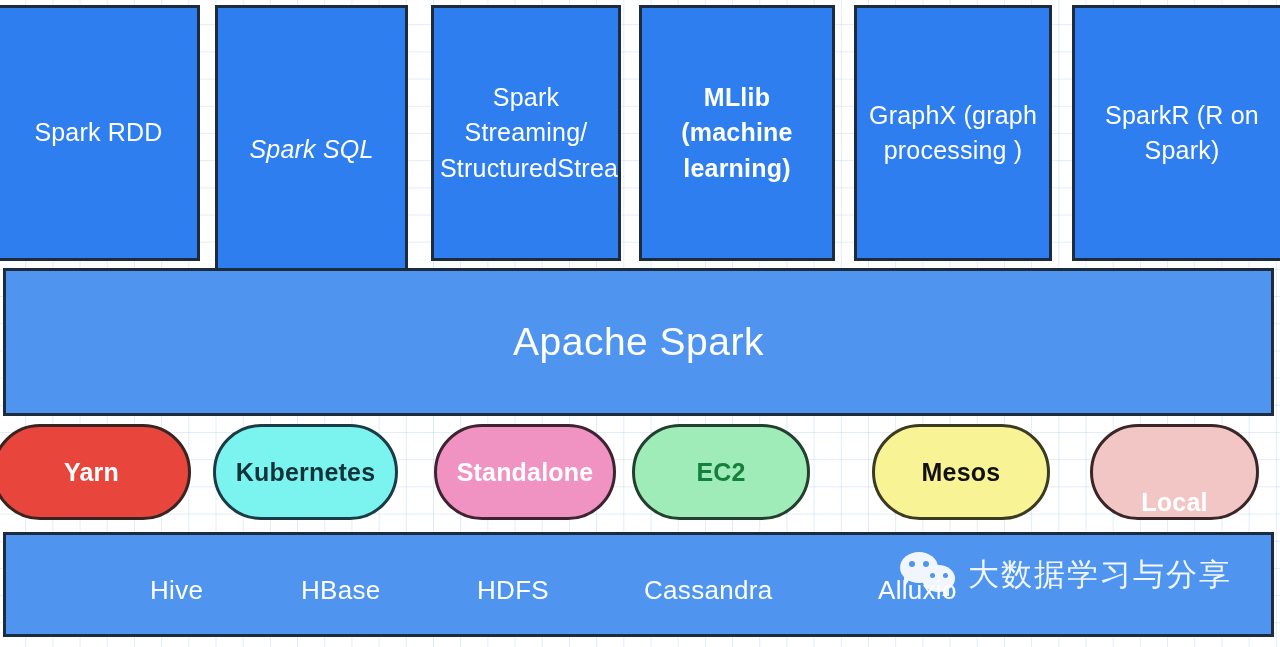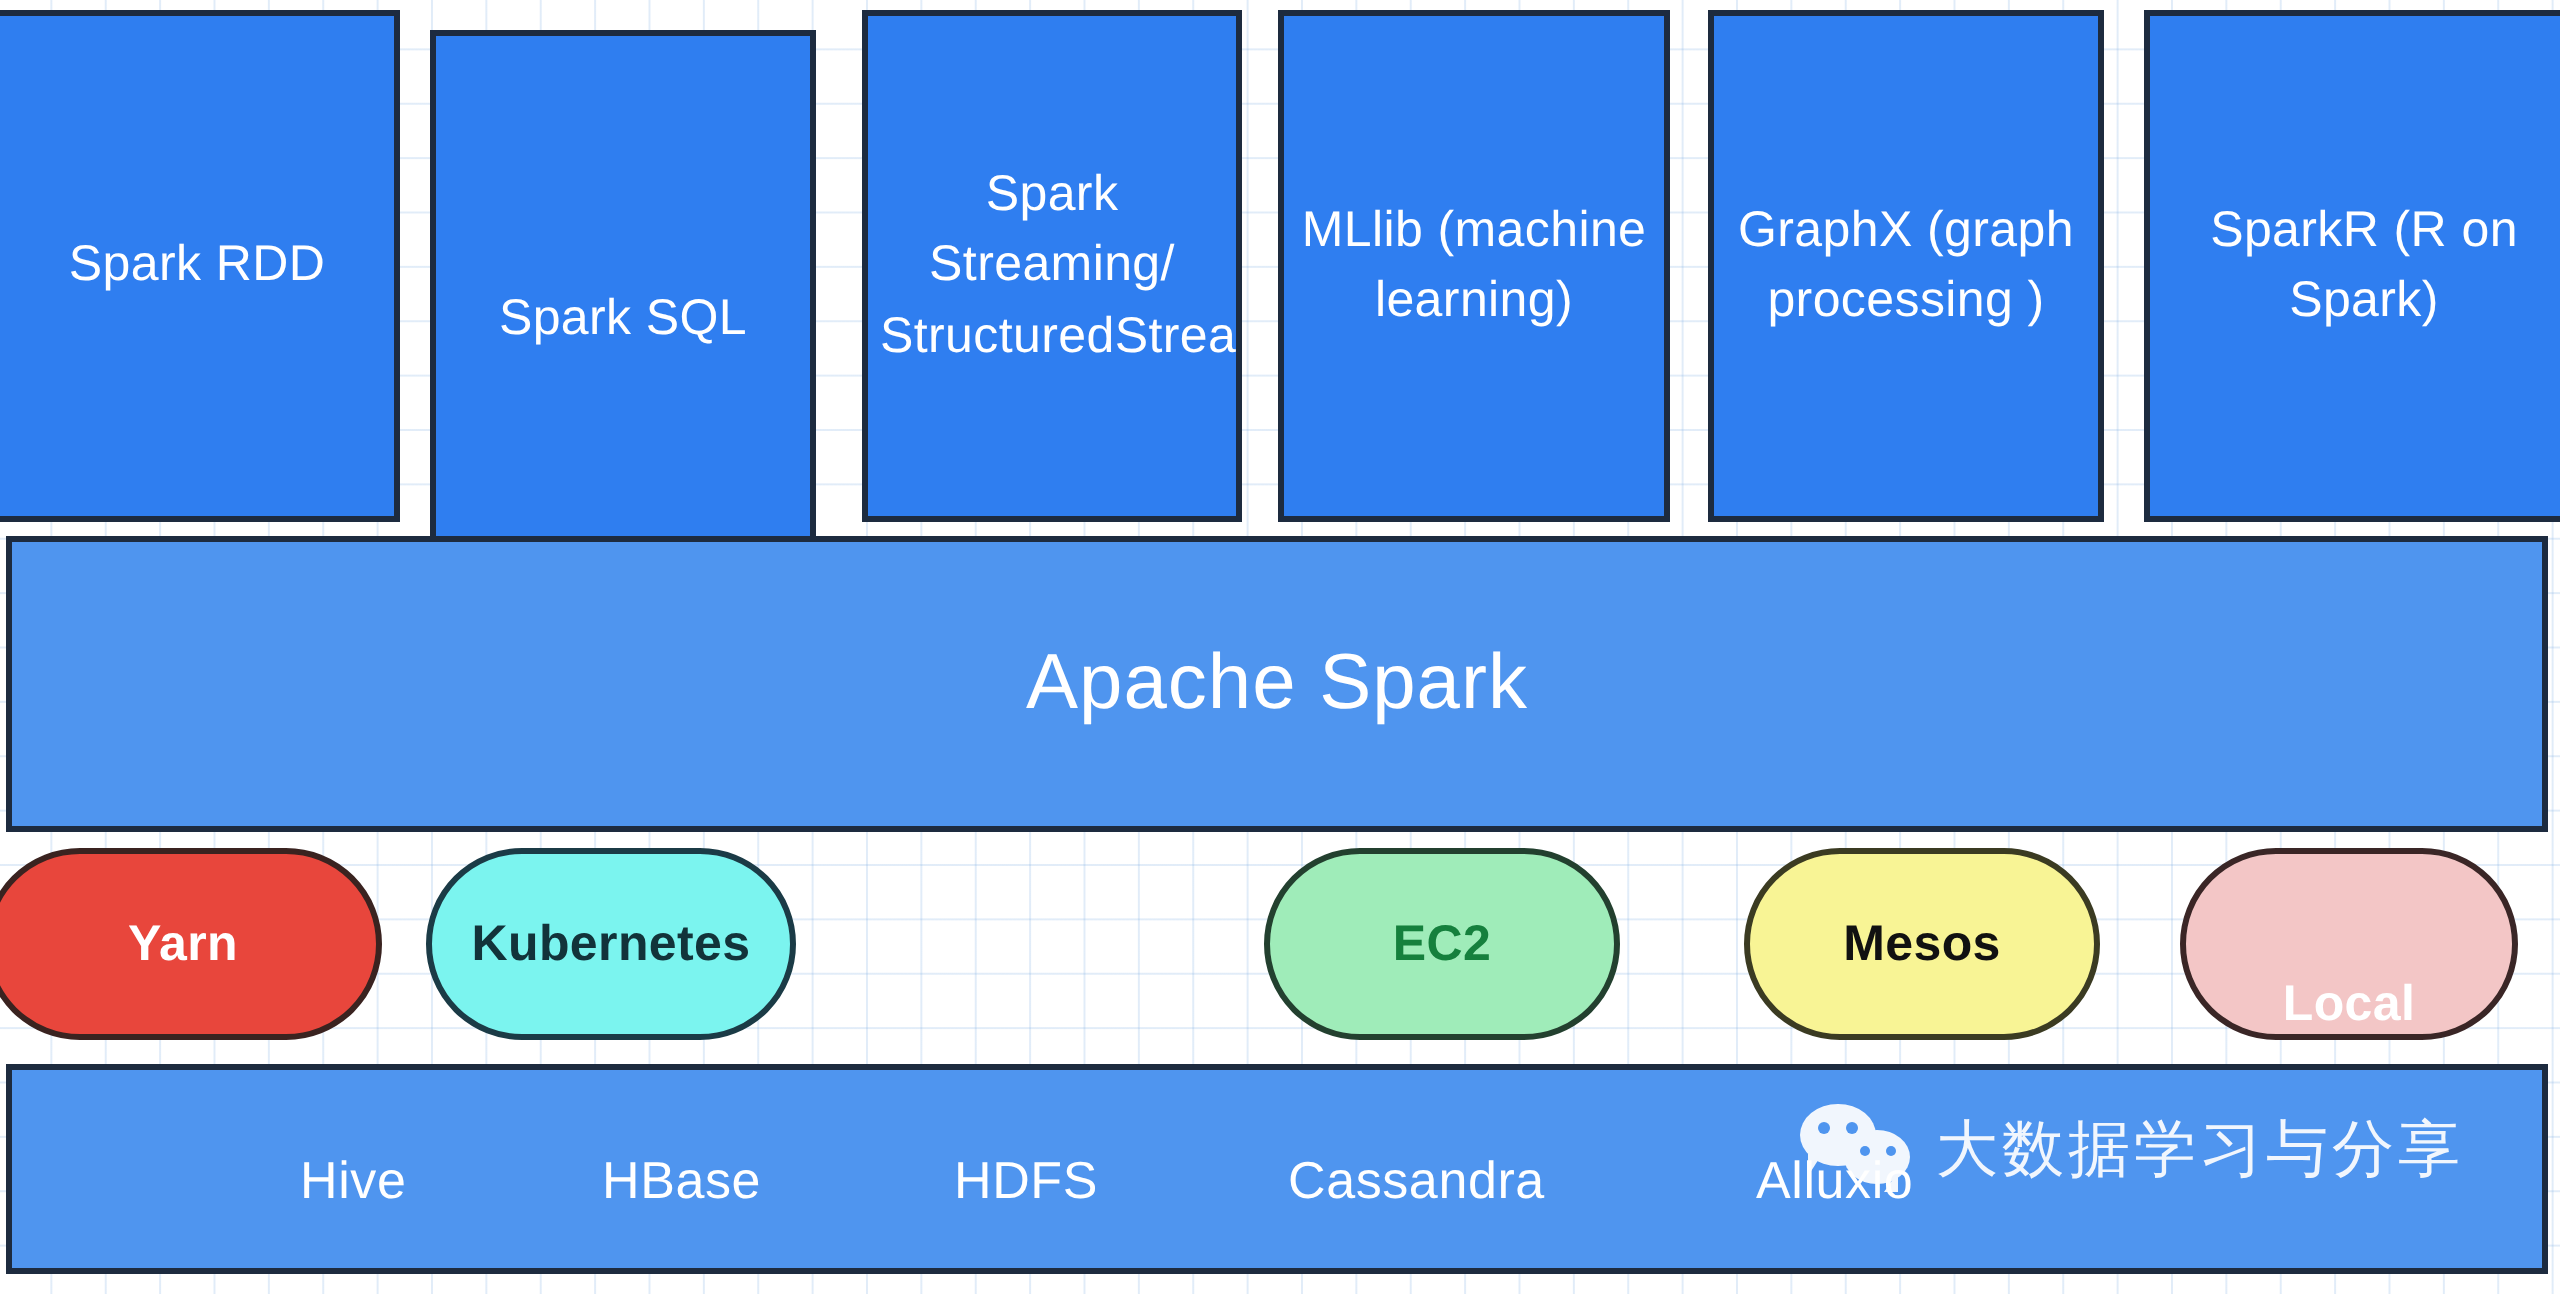--- a/index.html
+++ b/index.html
@@ -33,23 +33,23 @@
     line-height: 1.42;
     letter-spacing: 0.2px;
     box-sizing: border-box;
     padding: 4px 6px;
     overflow: hidden;
   }
   .comp-box .label { display: block; width: 100%; }
 
   
   .cb0 { position:absolute; left:-3px;   top:5px;  width:203px; height:256px; }
-  .cb1 { position:absolute; left:215px;  top:15px;  width:193px; height:290px; }
+  .cb1 { position:absolute; left:215px;  top:5px;  width:193px; height:290px;font-style:italic; }
   .cb2 { position:absolute; left:431px;  top:5px;  width:190px; height:256px; }
-  .cb3 { position:absolute; left:639px;  top:5px;  width:196px; height:256px; }
+  .cb3 { position:absolute; left:639px;  top:5px;  width:196px; height:256px;font-weight:bold; }
   .cb4 { position:absolute; left:854px;  top:5px;  width:198px; height:256px; }
   .cb5 { position:absolute; left:1072px; top:5px;  width:220px; height:256px; }
 
   
   .spark-band {
     position: absolute;
     left: 3px;
     top: 268px;
     width: 1271px;
     height: 148px;
@@ -179,20 +179,23 @@
 
   <div class="spark-band">
     <span class="label">Apache Spark</span>
   </div>
 
   <div class="pill p0">
     <span>Yarn</span>
   </div>
   <div class="pill p1">
     <span>Kubernetes</span>
+  </div>
+  <div class="pill p2">
+    <span>Standalone</span>
   </div>
   <div class="pill p3">
     <span>EC2</span>
   </div>
   <div class="pill p4">
     <span>Mesos</span>
   </div>
   <div class="pill p5">
     <span>Local</span>
   </div>

